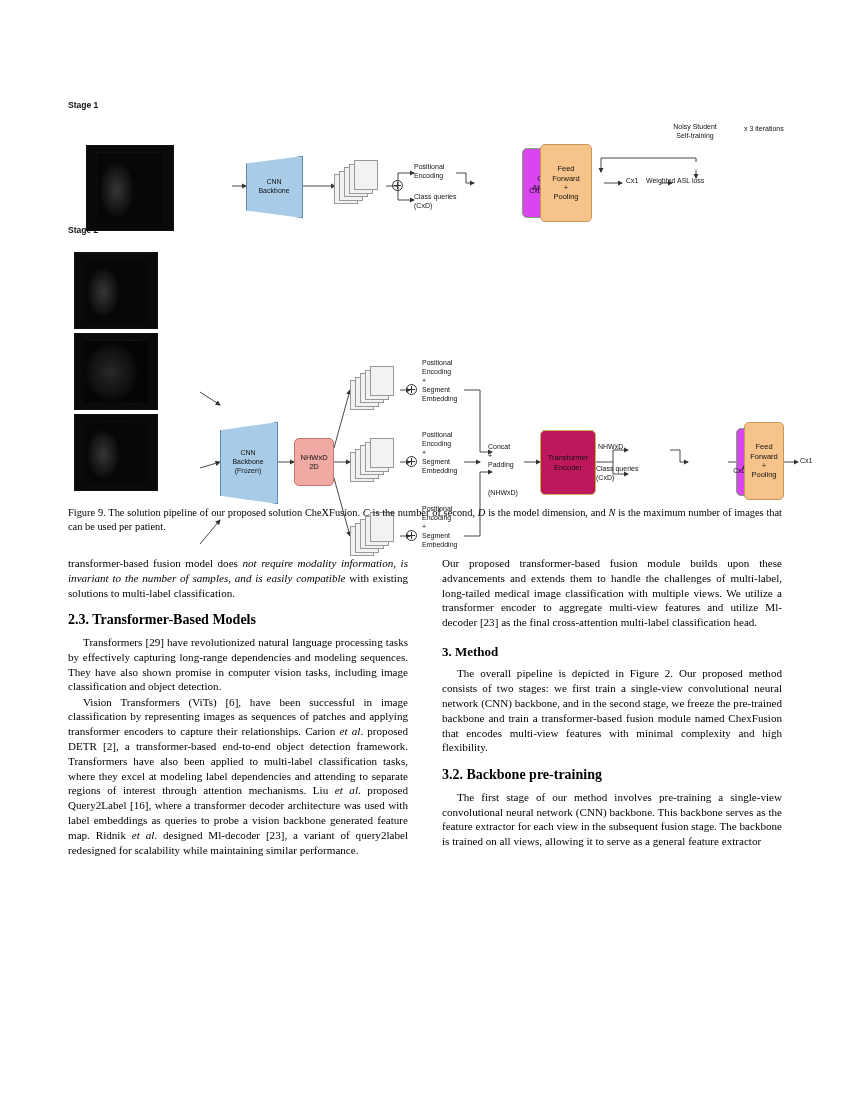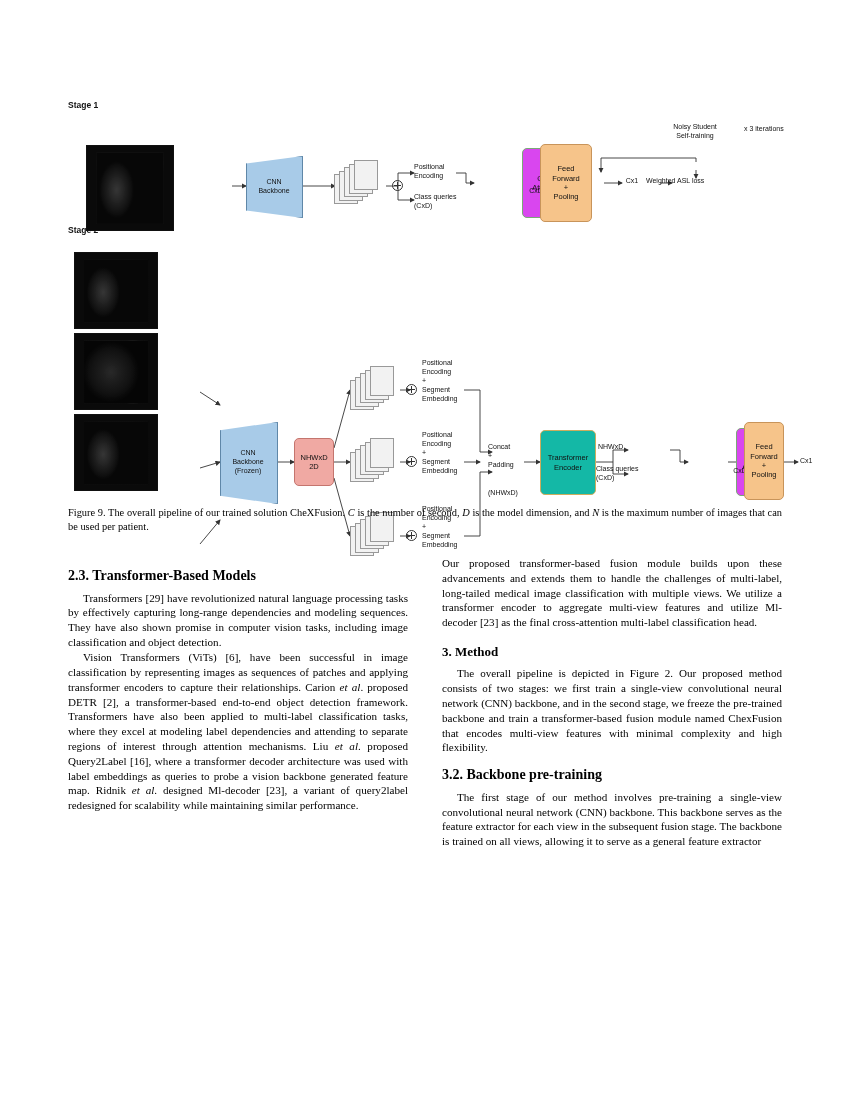--- a/index.html
+++ b/index.html
@@ -82,21 +82,21 @@
     display: flex;
     align-items: center;
     justify-content: center;
     color: #111;
     box-sizing: border-box;
     padding: 10px;
   }
   .node.green { background: #d946ef; border-color: #7aa877; margin-left: 48px; }
   .node.orange { background: #f6c48a; border-color: #c8945a; }
   .node.red { background: #f0a9a3; border-color: #c4756e; }
-  .node.yellow { background: #14b8a6; border-color: #ccad5e; }
+  .node.yellow { background: #be185d; border-color: #ccad5e; }
 
   .lbl {
     position: absolute;
     font-family: "Liberation Sans", sans-serif;
     font-size: 7px;
     line-height: 1.3;
     color: #111;
     text-align: center;
   }
 
@@ -343,24 +343,25 @@
     <div class="lbl" style="left:661px; top:366px; width:22px;">CxD</div>
 
     <div class="node orange" style="left:676px; top:322px; width:40px; height:78px; white-space:pre-line;">Feed
 Forward
 +
 Pooling</div>
     <div class="lbl" style="left:732px; top:356px; width:22px; text-align:left;">Cx1</div>
   </div>
 
   <div class="caption">
-    <span>Figure 9. </span><span>The overall pipeline of our trained solution CheXFusion. </span><span class="it">C</span><span> is the number of second, </span><span class="it">D</span><span> is the model dimension, and </span><span class="it">N</span><span> is the maximum number of images that can be used per patient.</span>
+    <span>Figure 9. </span><span>The solution pipeline of our proposed solution CheXFusion. </span><span class="it">C</span><span> is the number of second, </span><span class="it">D</span><span> is the model dimension, and </span><span class="it">N</span><span> is the maximum number of images that can be used per patient.</span>
   </div>
 
   <div class="col left">
+    <p class="noindent"><span>transformer-based fusion model does </span><span class="it">not require modality information, is invariant to the number of samples, and is easily compatible</span><span> with existing solutions to multi-label classification.</span></p>
 
     <h3>2.3. Transformer-Based Models</h3>
 
     <p>Transformers [29] have revolutionized natural language processing tasks by effectively capturing long-range dependencies and modeling sequences. They have also shown promise in computer vision tasks, including image classification and object detection.</p>
 
     <p><span>Vision Transformers (ViTs) [6], have been successful in image classification by representing images as sequences of patches and applying transformer encoders to capture their relationships. Carion </span><span class="it">et al</span><span>. proposed DETR [2], a transformer-based end-to-end object detection framework. Transformers have also been applied to multi-label classification tasks, where they excel at modeling label dependencies and attending to separate regions of interest through attention mechanisms. Liu </span><span class="it">et al</span><span>. proposed Query2Label [16], where a transformer decoder architecture was used with label embeddings as queries to probe a vision backbone generated feature map. Ridnik </span><span class="it">et al</span><span>. designed Ml-decoder [23], a variant of query2label redesigned for scalability while maintaining similar performance.</span></p>
   </div>
 
   <div class="col right">
     <p class="noindent">Our proposed transformer-based fusion module builds upon these advancements and extends them to handle the challenges of multi-label, long-tailed medical image classification with multiple views. We utilize a transformer encoder to aggregate multi-view features and utilize Ml-decoder [23] as the final cross-attention multi-label classification head.</p>

